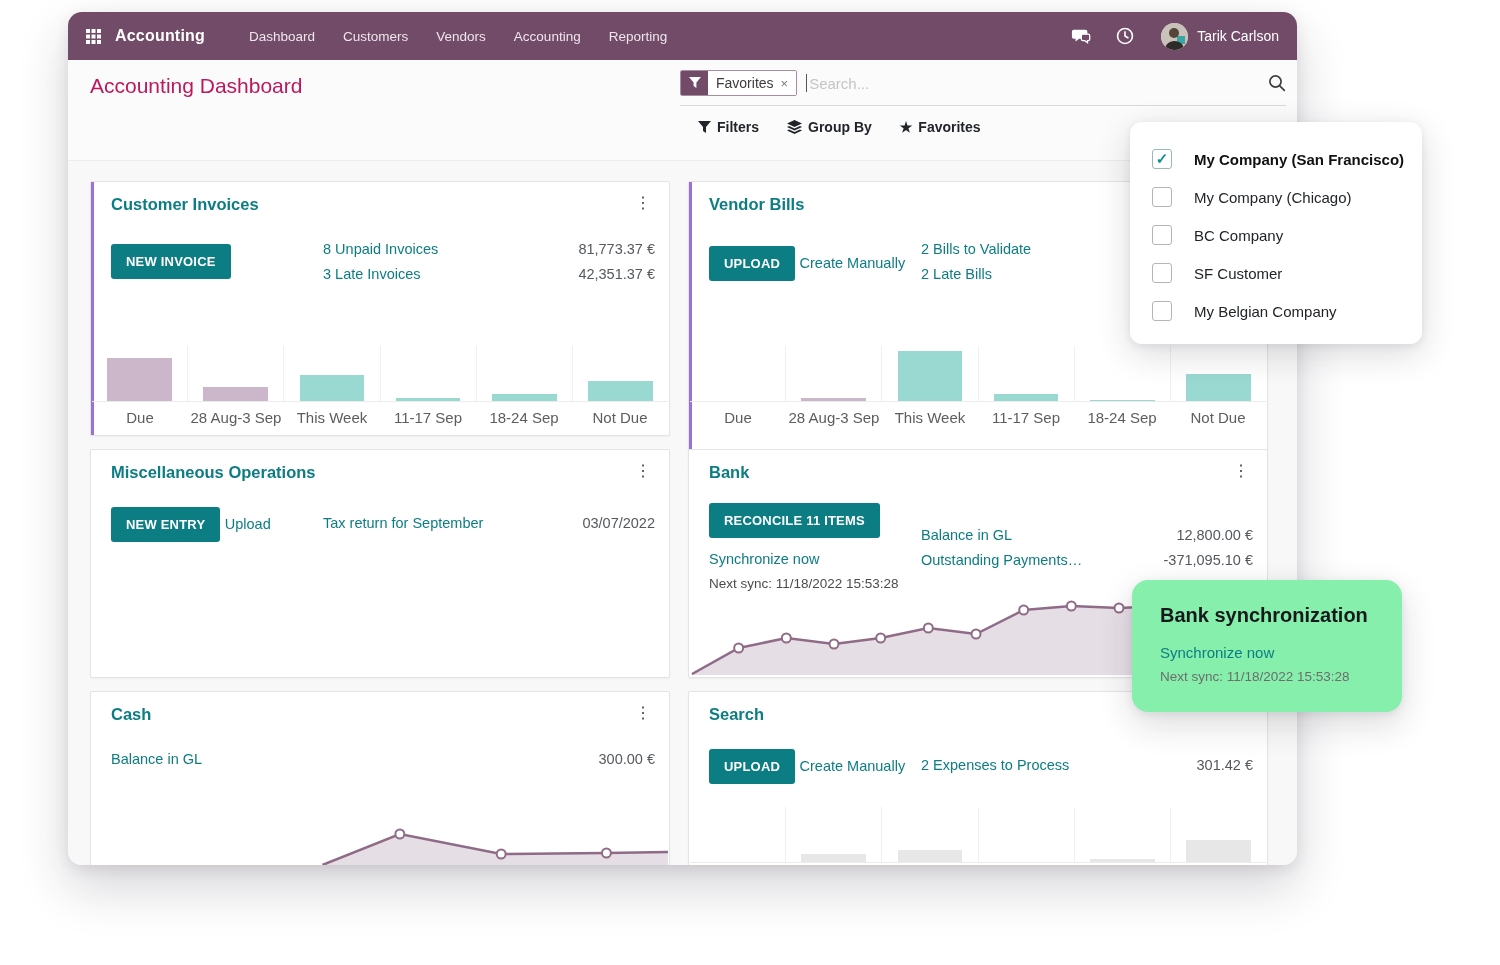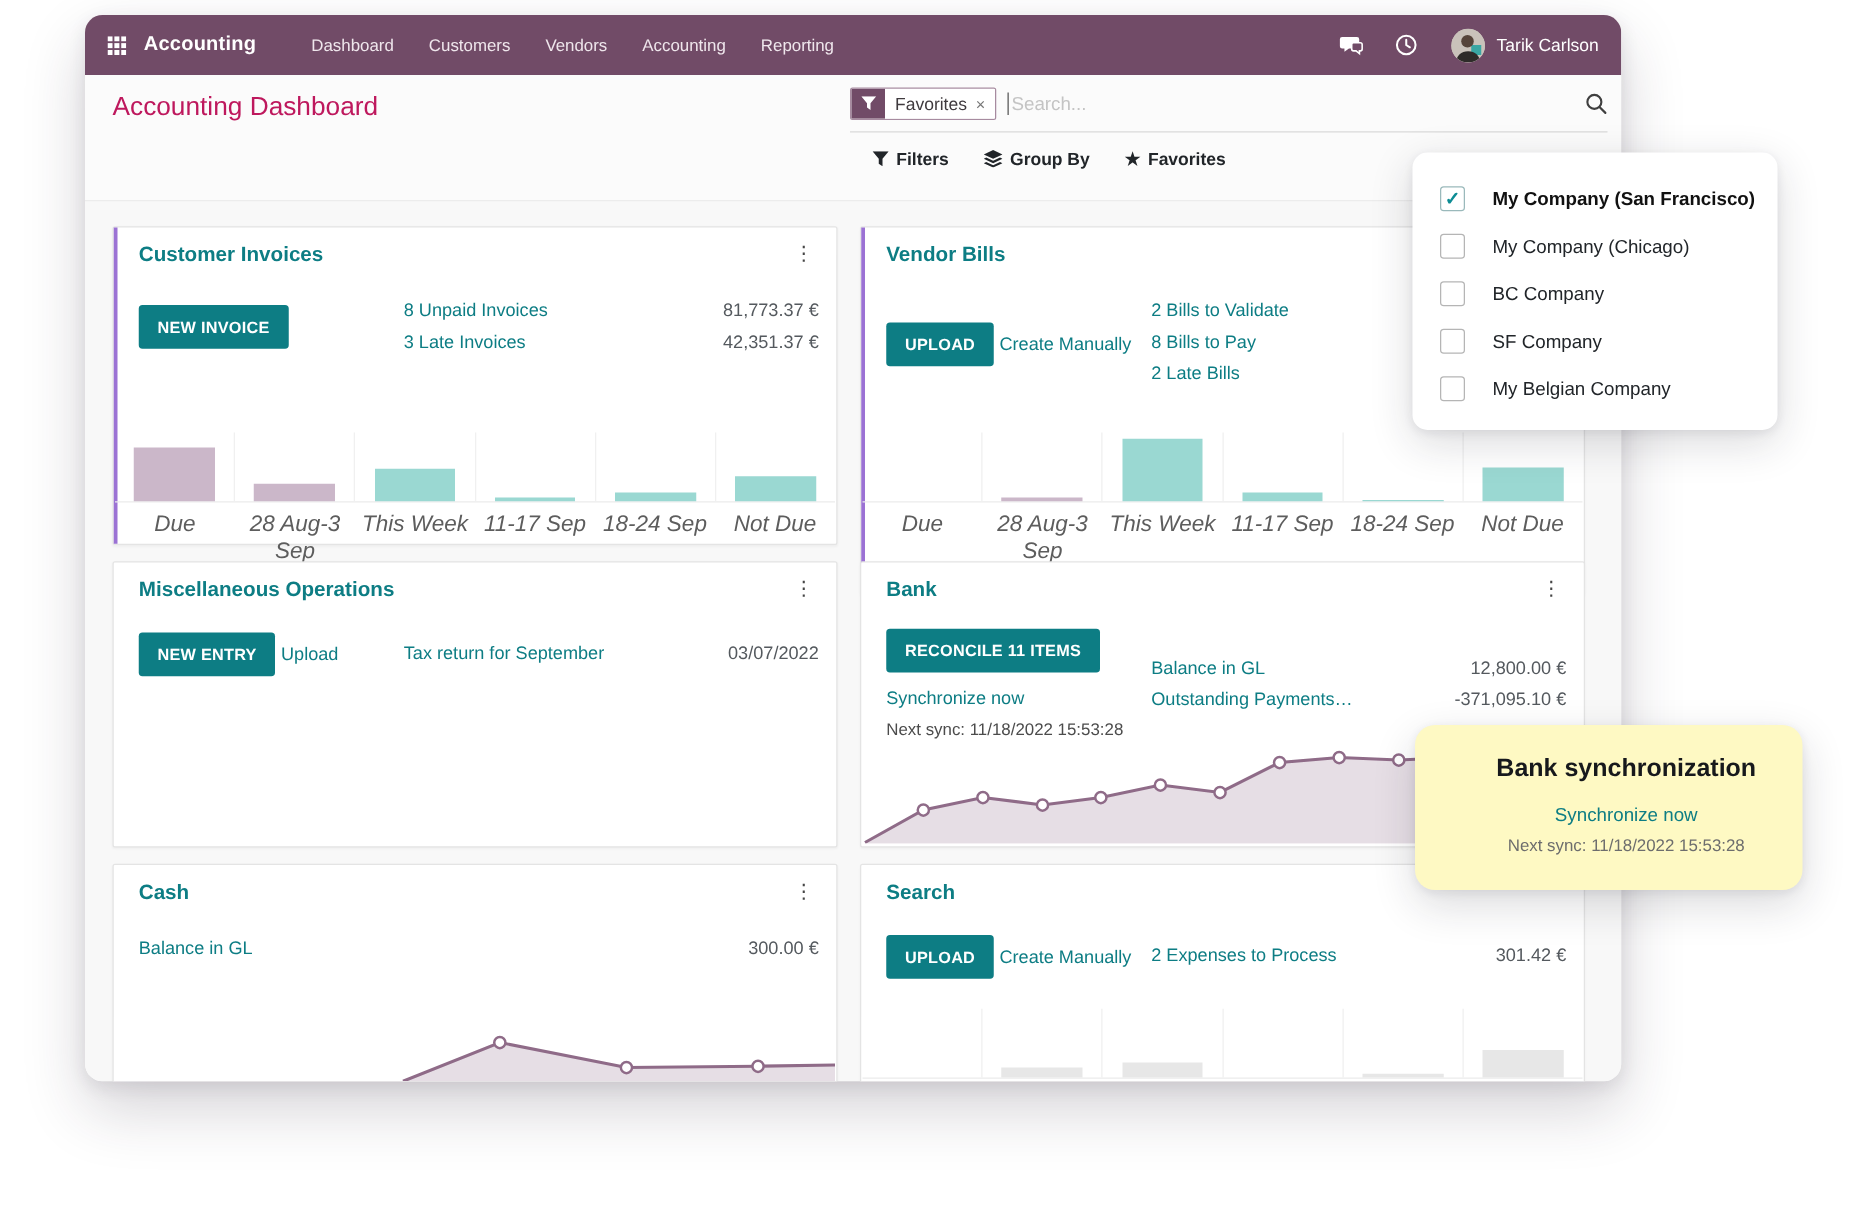--- a/index.html
+++ b/index.html
@@ -62,21 +62,21 @@
   .info-label { flex:1; font-size:14.5px; font-weight:500; color:#0D7D84; cursor:pointer; }
   .info-amount { font-size:14.5px; color:#54595e; cursor:pointer; }
 
   
   .bar-chart { position:absolute; left:1px; right:1px; }
   .bar-plot { display:flex; align-items:flex-end; height:56px; border-bottom:1px solid #ececec; }
   .bar-slot { flex:1; height:100%; display:flex; align-items:flex-end; justify-content:center; cursor:pointer; }
   .bar-slot + .bar-slot { border-left:1px solid #f0f0f0; }
   .bar { width:68%; }
   .bar-labels { display:flex; padding-top:7px; }
-  .bar-label { flex:1; text-align:center; font-size:18px; color:#5d5d5d;font-style:italic; }
+  .bar-label { flex:1; text-align:center; font-size:15px; color:#5d5d5d; }
 
   
   .area-chart { position:absolute; left:1px; right:1px; overflow:hidden; }
   .area-chart svg { display:block; width:100%; height:100%; }
 
   
   .card-ci   { left:22px;  top:20px;  height:255px; }
   .card-vb   { left:620px; top:20px;  height:295px; }
   .card-mo   { left:22px;  top:288px; height:229px; }
   .card-bank { left:620px; top:288px; height:229px; }
@@ -91,22 +91,22 @@
   .company-menu { position:absolute; left:1130px; top:122px; width:292px; background:#fff; border-radius:12px;
                   box-shadow:0 10px 34px rgba(30,30,45,.16), 0 2px 8px rgba(30,30,45,.08); padding:18px 0 14px; z-index:40; }
   .menu-item { display:flex; align-items:center; gap:22px; padding:9px 12px 9px 22px; cursor:pointer; }
   .checkbox { width:20px; height:20px; border:1px solid #b5b5b5; border-radius:3px; background:#fff; flex:none;
               display:flex; align-items:center; justify-content:center; font-size:15px; font-weight:900; color:transparent; }
   .menu-item.is-checked .checkbox { color:#0D8C94; border-color:#9ab9bb; }
   .menu-label { font-size:15px; color:#212529; }
   .menu-item.is-checked .menu-label { font-weight:700; color:#111; }
 
   
-  .sync-popup { position:absolute; left:1132px; top:580px; width:310px; height:132px; background:#fef9c3; border-radius:16px;
-                box-shadow:0 12px 34px rgba(30,30,45,.16), 0 2px 8px rgba(30,30,45,.08); padding:24px 0 0 28px; z-index:41;text-align:center; }
+  .sync-popup { position:absolute; left:1132px; top:580px; width:270px; height:132px; background:#86efac; border-radius:16px;
+                box-shadow:0 12px 34px rgba(30,30,45,.16), 0 2px 8px rgba(30,30,45,.08); padding:24px 0 0 28px; z-index:41; }
   .sync-title { font-size:20px; font-weight:600; color:#17191c; }
   .sync-link { display:inline-block; margin-top:17px; font-size:15px; font-weight:500; color:#0D7D84; cursor:pointer; }
   .sync-note { margin-top:7px; font-size:13.5px; color:#6d6d6d; }
 </style>
 </head>
 <body>
 
 <div class="window">
 
   <div class="navbar">
@@ -252,23 +252,20 @@
       <div class="card-top">
         <div class="card-left">
           <button class="btn-primary">UPLOAD</button>
           <div class="card-link">Create Manually</div>
         </div>
         <div class="card-rows">
           <div class="info-row">
             <span class="info-label">2 Bills to Validate</span>
           </div>
           <div class="info-row">
-            <span class="info-label">8 Bills to Pay</span>
-          </div>
-          <div class="info-row">
             <span class="info-label">2 Late Bills</span>
           </div>
         </div>
       </div>
       <div class="bar-chart chart-row1">
           <div class="bar-plot">
             <div class="bar-slot"></div>
             <div class="bar-slot">
               <div class="bar" style="height: 3px; background: rgb(203, 183, 201);"></div>
             </div>
@@ -419,21 +416,21 @@
   <div class="menu-item">
     <span class="checkbox">✓</span>
     <span class="menu-label">My Company (Chicago)</span>
   </div>
   <div class="menu-item">
     <span class="checkbox">✓</span>
     <span class="menu-label">BC Company</span>
   </div>
   <div class="menu-item">
     <span class="checkbox">✓</span>
-    <span class="menu-label">SF Company</span>
+    <span class="menu-label">SF Customer</span>
   </div>
   <div class="menu-item">
     <span class="checkbox">✓</span>
     <span class="menu-label">My Belgian Company</span>
   </div>
 </div>
 
 <div class="sync-popup">
   <div class="sync-title">Bank synchronization</div>
   <div class="sync-link">Synchronize now</div>

